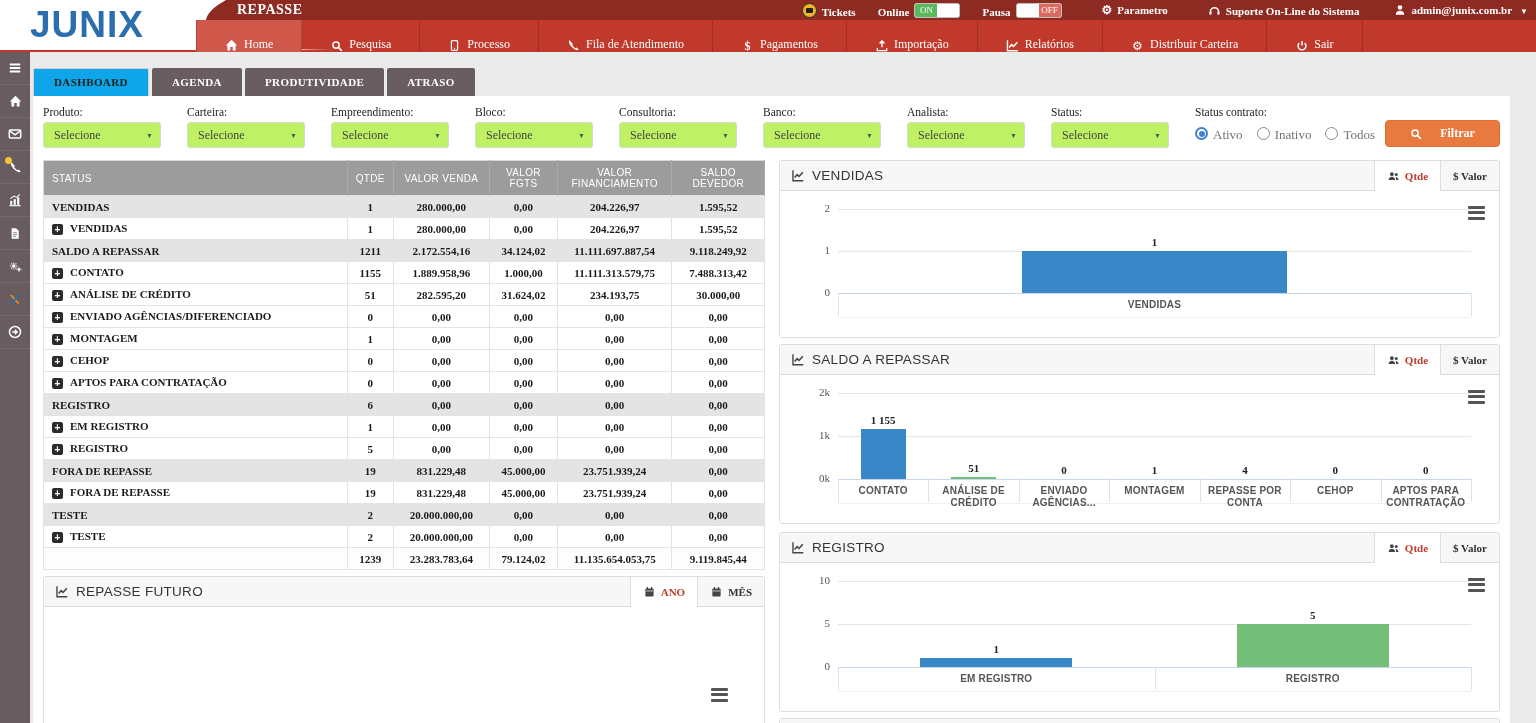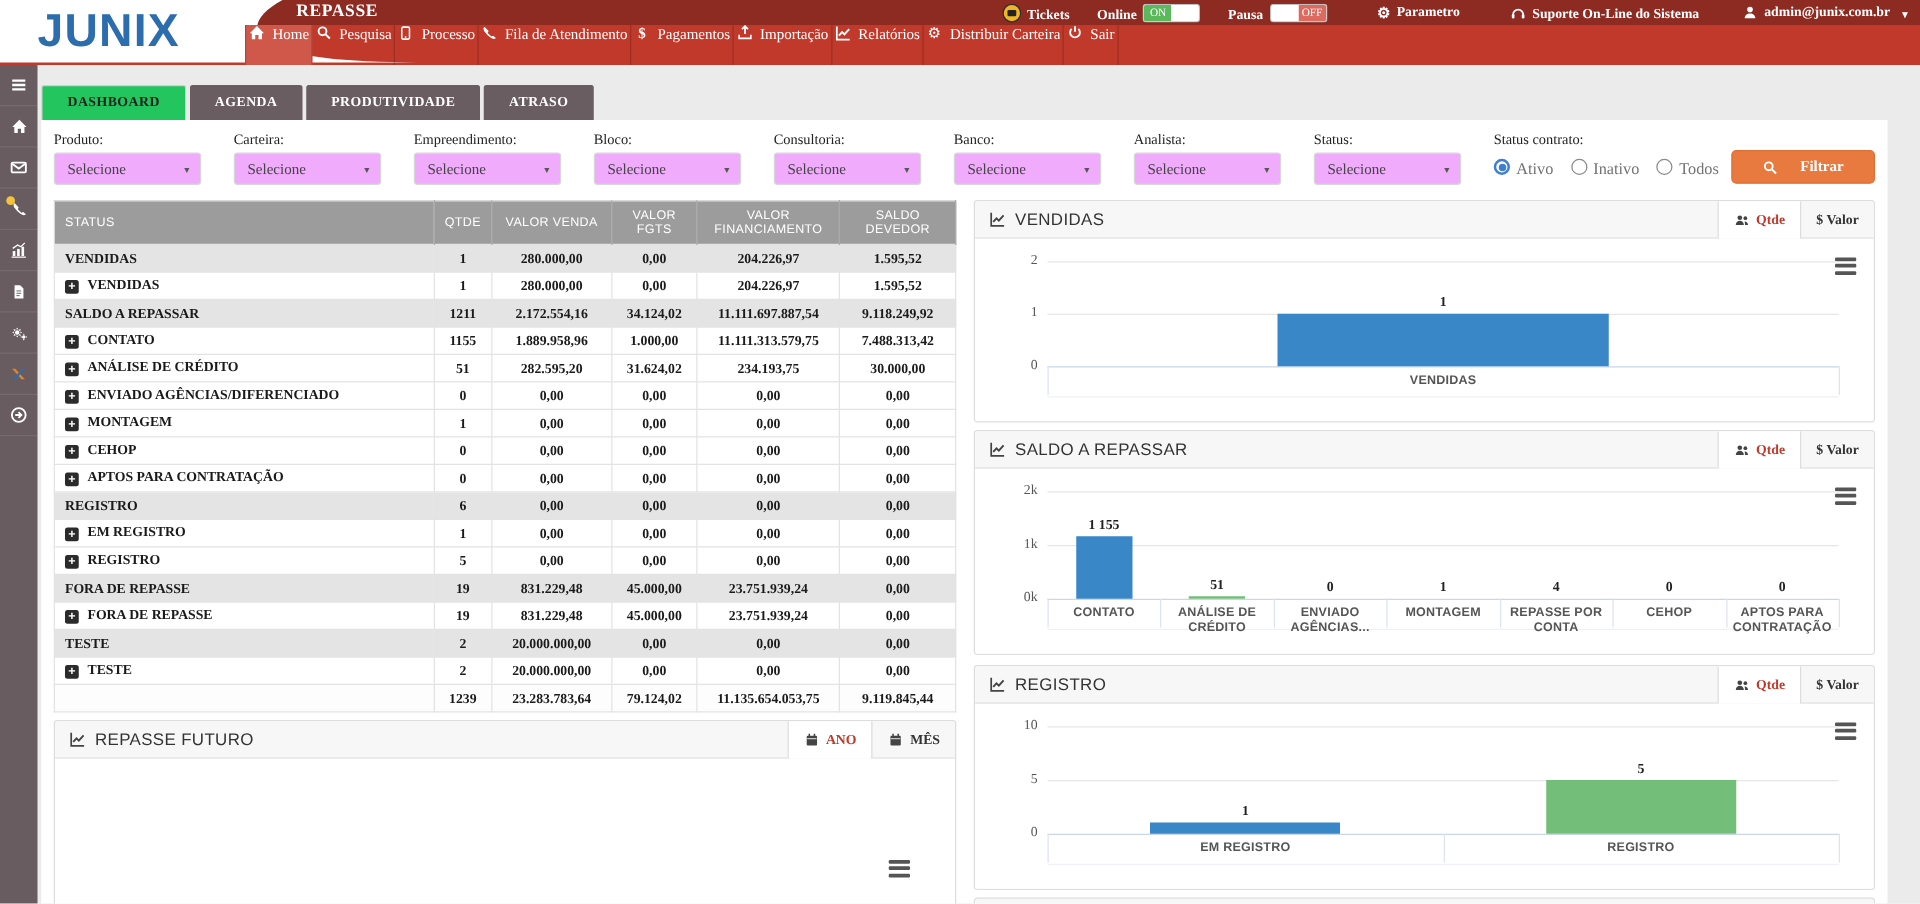--- a/index.html
+++ b/index.html
@@ -19,44 +19,44 @@
   .ic svg{display:block}
   .tickets-ic{width:15px;height:15px;border-radius:50%;background:#f0b429;border:1px solid #2e2e2e;position:relative}
   .tickets-ic::after{content:"";position:absolute;left:3px;top:4px;width:7px;height:5px;background:#222;border-radius:1px}
   .switch{width:46px;height:15px;border-radius:3px;overflow:hidden;display:flex;border:1px solid rgba(0,0,0,.25);background:#fff;cursor:pointer}
   .sw-half{flex:1;font-size:9px;line-height:13px;text-align:center;color:#fff;font-weight:normal}
   .sw-green{background:#5cb85c}
   .sw-red{background:#dd6a5f}
   .sw-blank{background:#fff}
   .caret{font-size:8px;margin-left:3px}
   .nav{position:absolute;top:20px;left:196px;height:32px;display:flex;z-index:3}
-  .nav-item{display:flex;align-items:flex-start;gap:6px;padding:0 2px;color:#fff;font-size:12px;border-right:1px solid rgba(0,0,0,.18);cursor:pointer;white-space:nowrap}
+  .nav-item{display:flex;align-items:flex-end;gap:6px;padding:0 28px;color:#fff;font-size:12px;border-right:1px solid rgba(0,0,0,.18);cursor:pointer;white-space:nowrap}
   .nav-item:first-child{border-left:1px solid rgba(0,0,0,.18)}
   .nav-item.active{background:#d0584b}
   .nav-item .ic{width:13px;color:#fff}
 
   
   .sidebar{position:absolute;top:52px;left:0;bottom:0;width:30px;background:#685c60;z-index:10}
   .side-cell{height:33px;display:flex;align-items:center;justify-content:center;border-bottom:1px solid rgba(255,255,255,.09);color:#fff;position:relative;cursor:pointer}
   .side-cell .ic{width:15px;height:15px;color:#fff}
   .badge{position:absolute;top:6px;left:5px;width:7px;height:7px;border-radius:50%;background:#f5c33b}
 
   
   .tabbar{position:absolute;top:68px;left:33px;display:flex;gap:3px;z-index:5}
   .tab{height:28px;line-height:28px;padding:0 20px;font-size:11px;font-weight:bold;letter-spacing:.4px;background:#6a5d61;color:#fff;border-radius:2px 2px 0 0;cursor:pointer}
-  .tab.active{background:#22c55e;color:#222;border:1px solid #cfcfcf;border-bottom:none;line-height:26px}
+  .tab.active{background:#0ea5e9;color:#222;border:1px solid #cfcfcf;border-bottom:none;line-height:26px}
 
   
   .content{position:absolute;top:96px;left:33px;right:26px;bottom:0;background:#fff;padding:10px 10px 0;overflow:hidden;z-index:4}
 
   
   .filters{display:flex;align-items:flex-start;margin-bottom:12px}
   .fgroup{width:118px;margin-right:26px;flex:none}
   .flabel{font-size:11.5px;color:#222;margin-bottom:4px;white-space:nowrap}
-  .select{position:relative;height:26px;line-height:24px;background:#f0abfc;border:1px solid #d8d8d8;border-radius:3px;padding:0 18px 0 10px;font-size:12px;color:#444;cursor:pointer}
+  .select{position:relative;height:26px;line-height:24px;background:#bef264;border:1px solid #d8d8d8;border-radius:3px;padding:0 18px 0 10px;font-size:12px;color:#444;cursor:pointer}
   .select .caret2{position:absolute;right:7px;top:1px;font-size:7px;color:#555}
   .sc-group{flex:none;margin-right:10px}
   .radios{display:flex;align-items:center;gap:14px;height:26px}
   .radio-item{display:flex;align-items:flex-start;gap:5px;font-size:13px;color:#737373;cursor:pointer}
   .radio{width:13px;height:13px;border:1px solid #8a8a8a;border-radius:50%;background:#fff;flex:none}
   .radio.sel{border:2px solid #3f7fd0;position:relative}
   .radio.sel::after{content:"";position:absolute;inset:1.5px;background:#3f7fd0;border-radius:50%}
   .filtrar{margin-left:auto;margin-top:14px;width:130px;height:27px;background:#e8793f;border:1px solid #dd6f35;border-radius:4px;color:#fff;font-weight:bold;font-size:12px;display:flex;align-items:center;justify-content:center;gap:18px;cursor:pointer;font-family:"Liberation Serif",serif}
   .filtrar .ic{width:12px;color:#fff}
 

